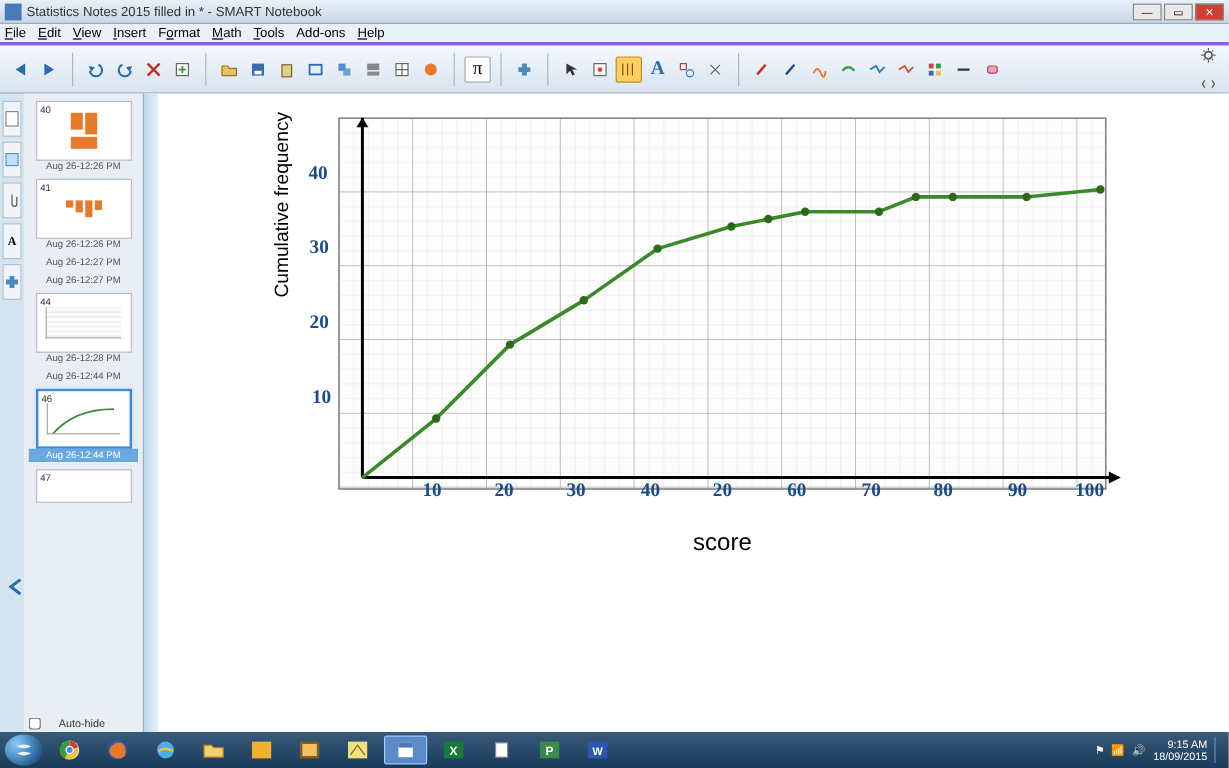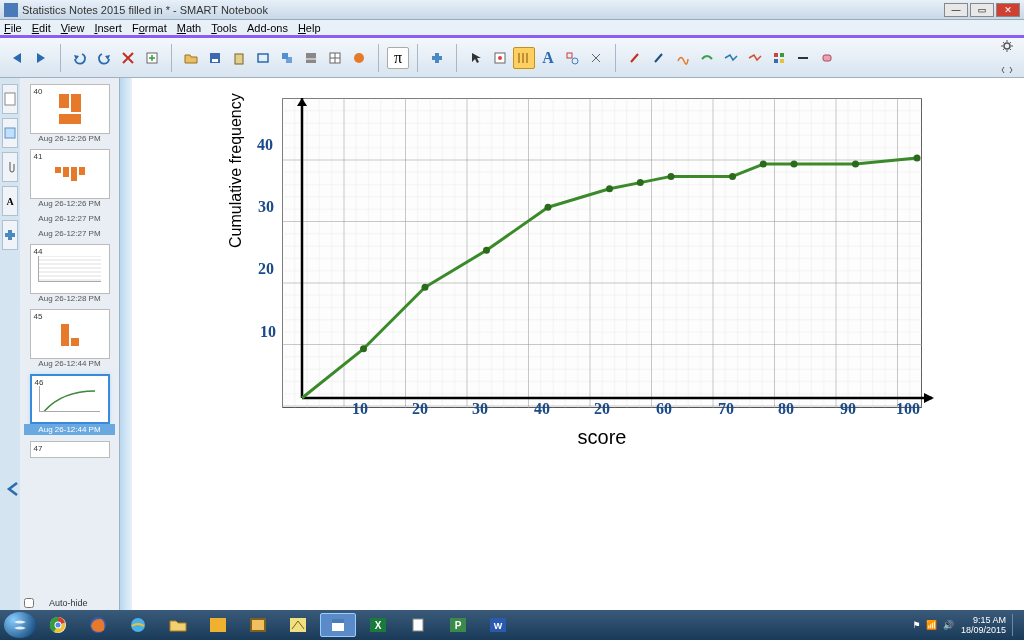--- a/index.html
+++ b/index.html
@@ -41,21 +41,21 @@
 .autohide { position: absolute; bottom: 2px; left: 4px; font-size: 9px; color: #333; display: flex; align-items: flex-start; gap: 15px; }
 .autohide input { width: 10px; height: 10px; }
 
 
 .canvas-area { position: absolute; left: 120px; top: 78px; right: 0; bottom: 30px; background: #fff; overflow: hidden; }
 .arrow-back-circle { position: absolute; left: -118px; top: 480px; width: 22px; height: 22px; }
 
 
 .chart-container { position: relative; margin: 10px auto 0; width: 700px; }
 .ylabel { position: absolute; left: 5px; top: 160px; transform: rotate(-90deg); transform-origin: left top; font-size: 16px; font-family: Arial; }
-.xlabel { text-align: center; font-size: 20px; font-family: Arial; margin-top: 4px; padding-left: 60px; }
+.xlabel { text-align: center; font-size: 20px; font-family: Arial; margin-top: 19px; padding-left: 60px; }
 .grid-box { position: absolute; left: 60px; top: 10px; width: 640px; height: 310px; border: 1px solid #555; background: #fdfdfd; }
 .chart-svg { position: absolute; left: 60px; top: 10px; }
 .hand-tick { position: absolute; font-family: "Comic Sans MS", cursive; font-weight: bold; color: #1a4a8a; font-size: 16px; }
 
 
 .taskbar { position: absolute; left: 0; right: 0; bottom: 0; height: 30px; background: linear-gradient(#3a5a7a,#1a3a5a); display: flex; align-items: center; padding: 0 4px; gap: 4px; }
 .start-orb { width: 32px; height: 26px; border-radius: 50%; background: radial-gradient(circle at 30% 30%, #8cf, #036); display: flex; align-items: center; justify-content: center; }
 .task-icon { width: 36px; height: 24px; border-radius: 2px; display: flex; align-items: center; justify-content: center; }
 .sys-tray { margin-left: auto; display: flex; align-items: center; gap: 6px; color: #fff; font-size: 9px; }
 .clock { text-align: right; line-height: 10px; }
@@ -335,44 +335,35 @@
   <div class="thumb-cap">Aug 26-12:27 PM</div>
 
   <div class="thumb">
     <span class="thumb-num">44</span>
     <div class="thumb-content">
         <div class="mini-chart" style="background:repeating-linear-gradient(0deg,#eee,#eee 2px,#fff 2px,#fff 4px),repeating-linear-gradient(90deg,#eee,#eee 2px,#fff 2px,#fff 4px)"></div>
       </div>
   </div>
   <div class="thumb-cap">Aug 26-12:28 PM</div>
 
-  <div class="thumb">
-    <span class="thumb-num">45</span>
-    <div class="thumb-content">
-        <div class="mini-bar" style="align-items:flex-end;height:24px">
-          <span style="height:22px;width:8px"></span>
-          <span style="height:8px;width:8px"></span>
-        </div>
-      </div>
-  </div>
   <div class="thumb-cap">Aug 26-12:44 PM</div>
 
   <div class="thumb sel">
     <span class="thumb-num">46</span>
     <div class="thumb-content">
         <div class="mini-chart">
           <svg width="100%" height="100%">
             <path d="M2 28 Q20 5 55 5" stroke="#3a8a3a" fill="none" stroke-width="1.5"></path>
           </svg>
         </div>
       </div>
   </div>
   <div class="thumb-cap" style="background:#6aa8e0;color:#fff;padding:1px 2px;">Aug 26-12:44 PM</div>
 
-  <div class="thumb" style="height:17px">
+  <div class="thumb" style="height:28px">
     <span class="thumb-num">47</span>
   </div>
 
   <div class="autohide">
     <input type="checkbox" style="">
     <span>Auto-hide</span>
   </div>
 </div>
 
 <svg class="arrow-back-circle" style="position:absolute;left:3px;top:480px;z-index:5" width="18" height="18">

